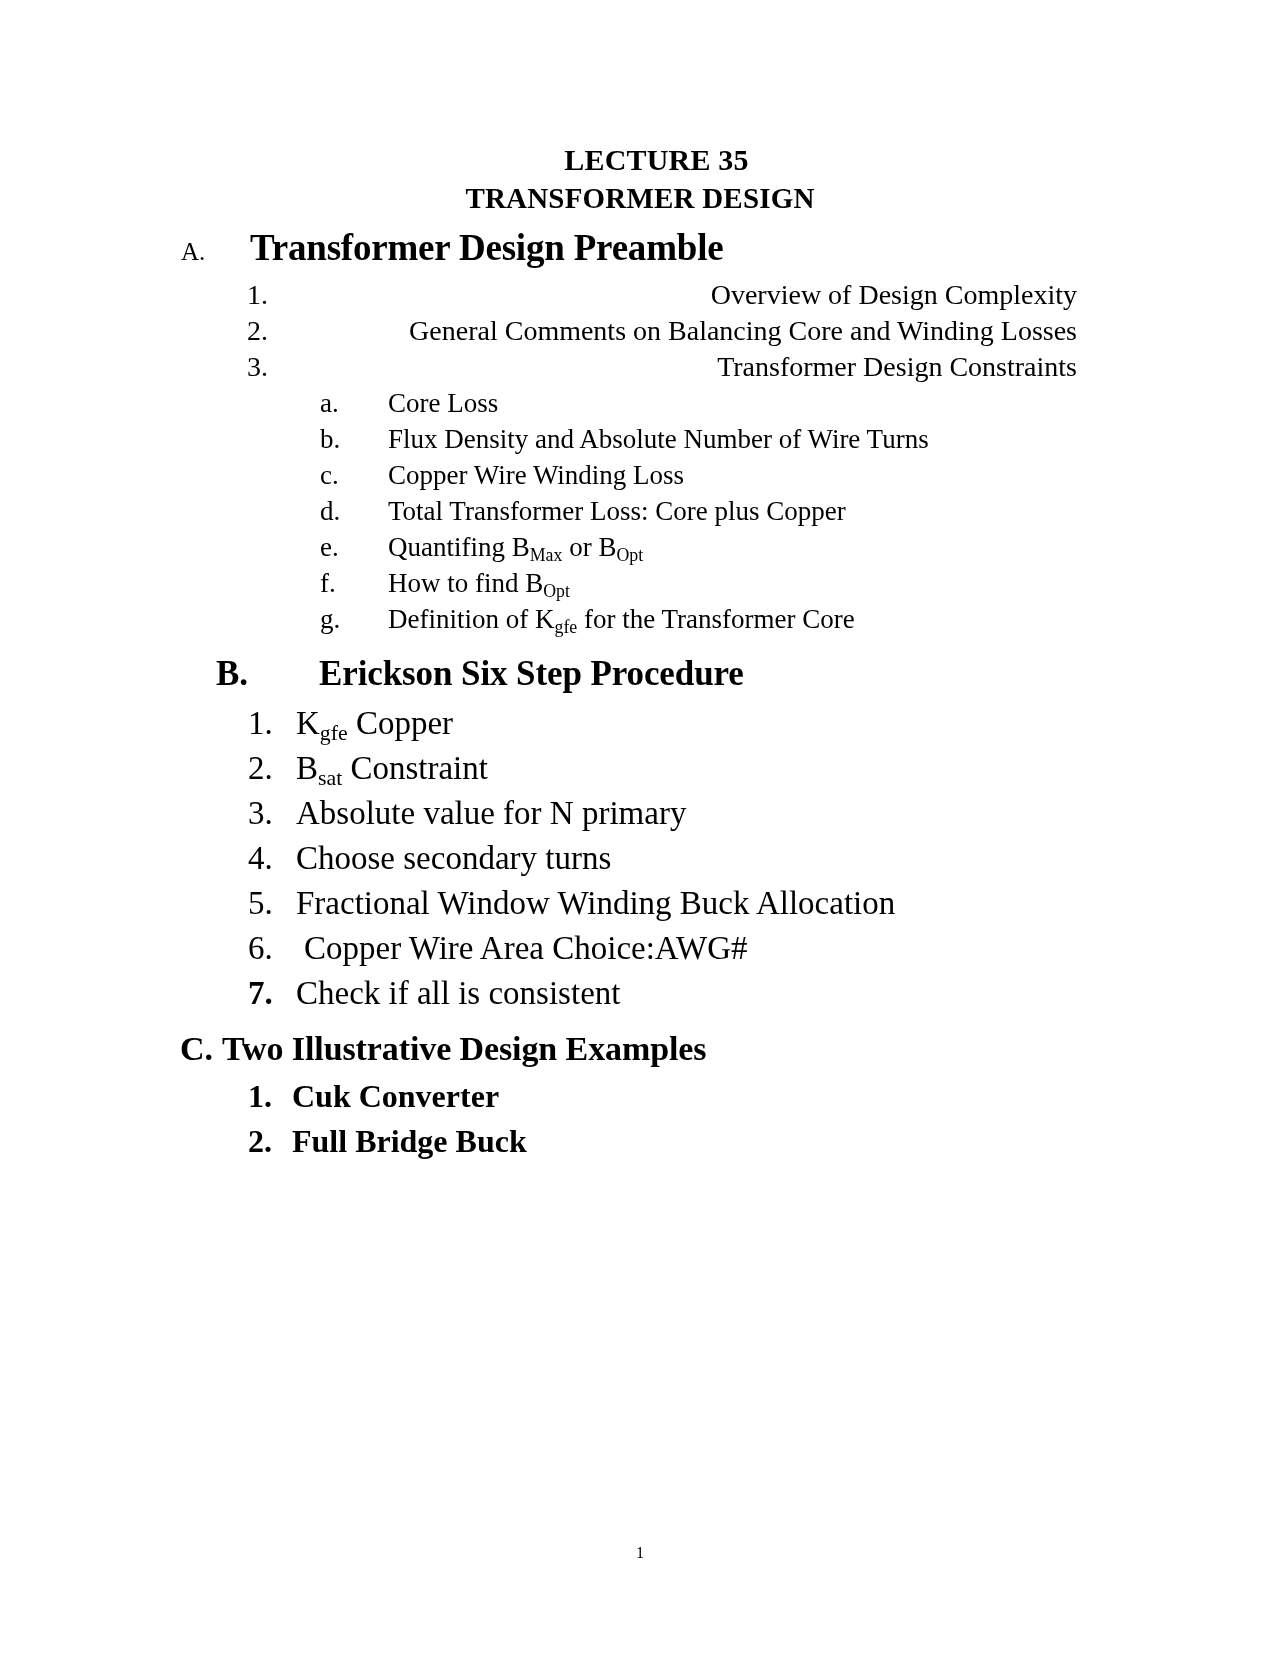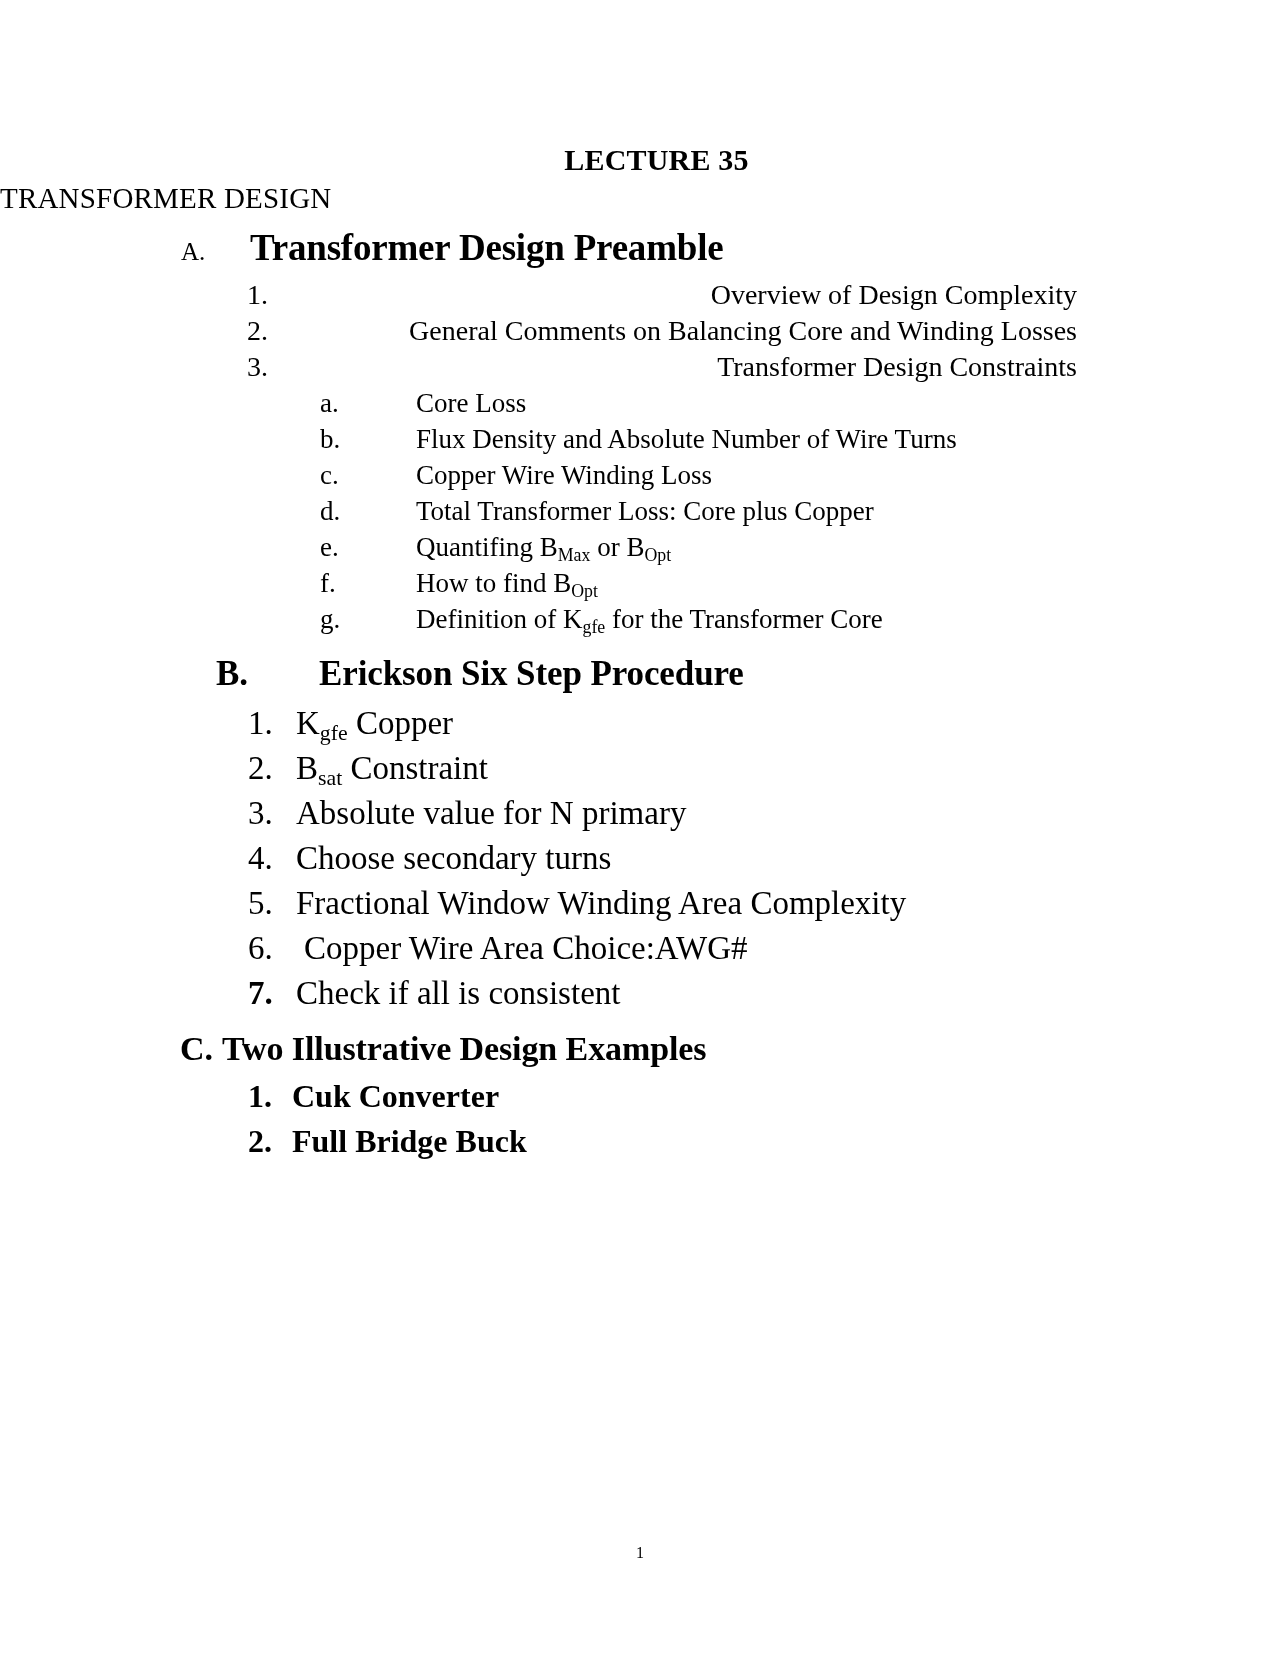--- a/index.html
+++ b/index.html
@@ -31,21 +31,22 @@
   .doc-title {
     text-align: center;
     font-weight: bold;
     font-size: 30px;
     line-height: 38px;
     margin-top: 141px;
     letter-spacing: 0.2px;
     padding-left: 33px;
   }
   .doc-subtitle {
-    font-weight: normal;
+    text-align: center;
+    font-weight: bold;
     font-size: 29px;
     line-height: 37px;
     margin-top: 1px;
     letter-spacing: 0.2px;
   }
 
   
   .sec-a-row {
     display: flex;
     align-items: baseline;
@@ -99,21 +100,20 @@
     font-size: 27px;
     line-height: 36px;
     font-weight: normal;
   }
   .g-item .let {
     flex: 0 0 68px;
     width: 68px;
   }
   .g-item .txt {
     flex: 1 1 auto;
-    margin-left: 28px;
   }
 
   sub {
     font-size: 0.66em;
     vertical-align: baseline;
     position: relative;
     top: 0.28em;
     line-height: 0;
   }
 
@@ -296,21 +296,21 @@
       <div class="b-item">
         <span class="num">3.</span>
         <span class="txt">Absolute value for N primary</span>
       </div>
       <div class="b-item">
         <span class="num">4.</span>
         <span class="txt">Choose secondary turns</span>
       </div>
       <div class="b-item">
         <span class="num">5.</span>
-        <span class="txt">Fractional Window Winding Area Complexity</span>
+        <span class="txt">Fractional Window Winding Buck Allocation</span>
       </div>
       <div class="b-item wide-num">
         <span class="num">6.</span>
         <span class="txt">Copper Wire Area Choice:AWG#</span>
       </div>
       <div class="b-item">
         <span class="num bold">7.</span>
         <span class="txt">Check if all is consistent</span>
       </div>
     </div>

